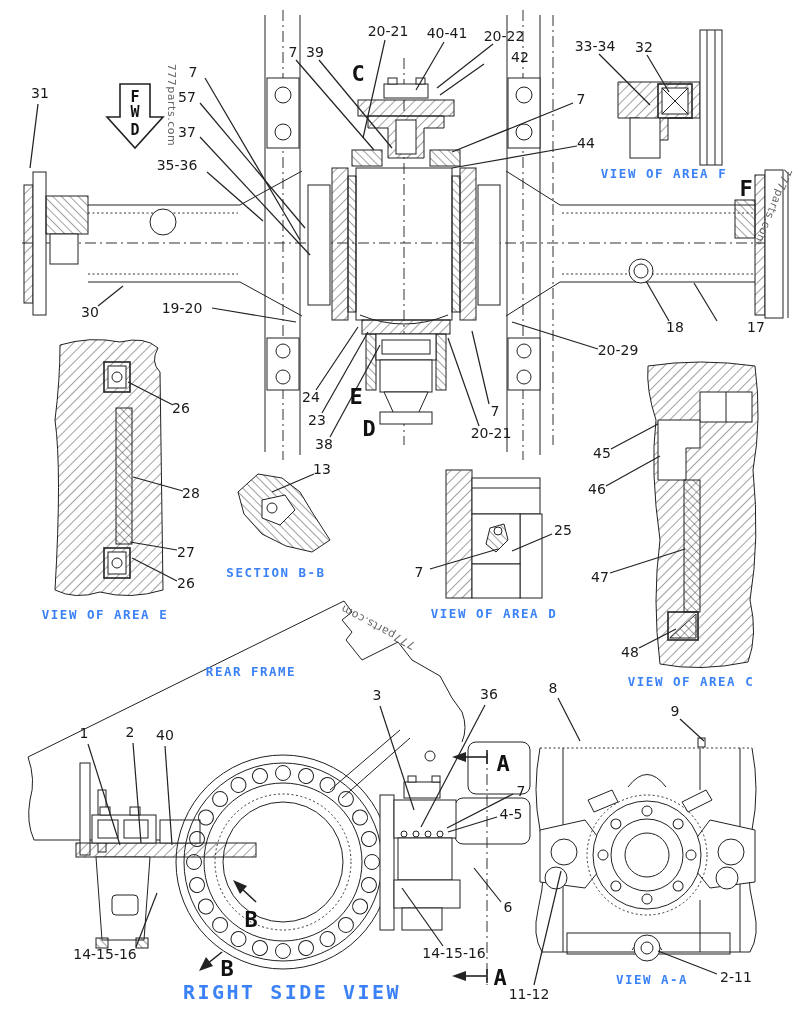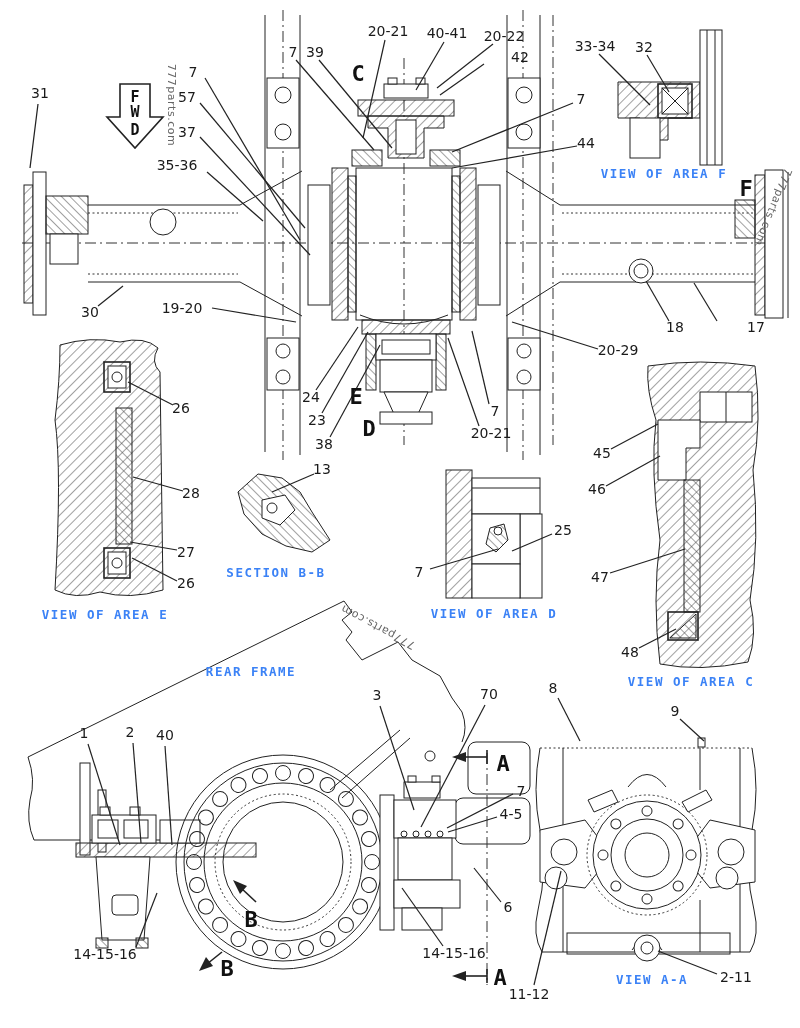--- a/index.html
+++ b/index.html
@@ -393,37 +393,38 @@
 <div class="lbl" style="left:419px;top:572px">7</div>
 <div class="lbl" style="left:563px;top:530px">25</div>
 <div class="lbl" style="left:602px;top:453px">45</div>
 <div class="lbl" style="left:597px;top:489px">46</div>
 <div class="lbl" style="left:600px;top:577px">47</div>
 <div class="lbl" style="left:630px;top:652px">48</div>
 <div class="lbl" style="left:84px;top:733px">1</div>
 <div class="lbl" style="left:130px;top:732px">2</div>
 <div class="lbl" style="left:165px;top:735px">40</div>
 <div class="lbl" style="left:377px;top:695px">3</div>
-<div class="lbl" style="left:489px;top:694px">70</div>
+<div class="lbl" style="left:489px;top:694px">36</div>
 <div class="lbl" style="left:521px;top:791px">7</div>
 <div class="lbl" style="left:511px;top:814px">4-5</div>
 <div class="lbl" style="left:508px;top:907px">6</div>
 <div class="lbl" style="left:553px;top:688px">8</div>
 <div class="lbl" style="left:675px;top:711px">9</div>
 <div class="lbl" style="left:105px;top:954px">14-15-16</div>
 <div class="lbl" style="left:454px;top:953px">14-15-16</div>
 <div class="lbl" style="left:529px;top:994px">11-12</div>
 <div class="lbl" style="left:736px;top:977px">2-11</div>
 
 <div class="vt" style="left:664px;top:173px">VIEW OF AREA F</div>
 <div class="vt" style="left:105px;top:614px">VIEW OF AREA E</div>
 <div class="vt" style="left:276px;top:572px">SECTION B-B</div>
 <div class="vt" style="left:494px;top:613px">VIEW OF AREA D</div>
 <div class="vt" style="left:691px;top:681px">VIEW OF AREA C</div>
 <div class="vt" style="left:251px;top:671px">REAR FRAME</div>
+<div class="vt vt-big" style="left:292px;top:992px">RIGHT SIDE VIEW</div>
 <div class="vt" style="left:652px;top:979px">VIEW A-A</div>
 
 <div class="ltr" style="left:358px;top:73px">C</div>
 <div class="ltr" style="left:356px;top:396px">E</div>
 <div class="ltr" style="left:369px;top:428px">D</div>
 <div class="ltr" style="left:746px;top:188px">F</div>
 <div class="ltr" style="left:503px;top:763px">A</div>
 <div class="ltr" style="left:500px;top:977px">A</div>
 <div class="ltr" style="left:251px;top:919px">B</div>
 <div class="ltr" style="left:227px;top:968px">B</div>

